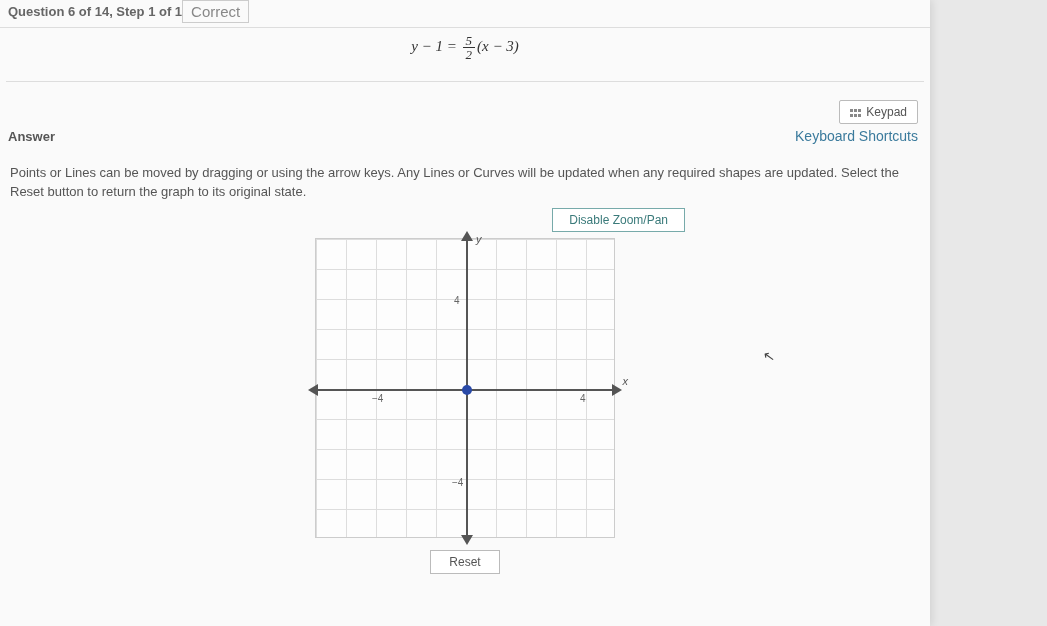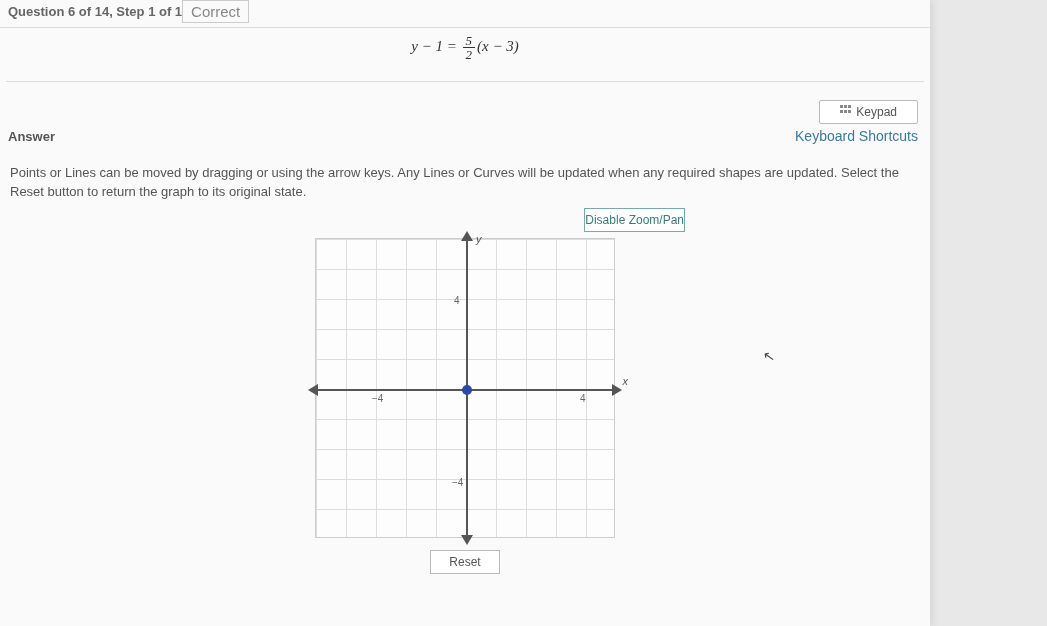--- a/index.html
+++ b/index.html
@@ -66,25 +66,25 @@
     .answer-row {
       display: flex;
       justify-content: space-between;
       align-items: flex-end;
       padding: 18px 12px 6px 8px;
     }
     .answer-label { font-size: 13px; font-weight: bold; color: #555; }
     .right-controls { text-align: right; }
     .keypad-btn {
       display: inline-flex;
-      align-items: flex-start;
+      align-items: flex-end;
       gap: 4px;
       border: 1px solid #bbb;
       background: #fff;
-      padding: 4px 20px;
+      padding: 4px 10px;
       font-size: 12px;
       color: #555;
       cursor: pointer;
       border-radius: 2px;
     }
     .kb-shortcuts {
       font-size: 14px;
       color: #3a7a9c;
       margin-top: 4px;
       cursor: pointer;
@@ -102,21 +102,21 @@
       padding-top: 4px;
     }
     .disable-zoom {
       position: absolute;
       top: 2px;
       right: -40px;
       border: 1px solid #7aa;
       background: #fff;
       color: #3a7a7a;
       font-size: 12px;
-      padding: 4px 0;
+      padding: 4px 16px;
       cursor: pointer;
     }
     .grid-box {
       position: relative;
       width: 300px;
       height: 300px;
       margin: 28px auto 0 auto;
       background: #fdfdfd;
       border: 1px solid #ccc;
     }

